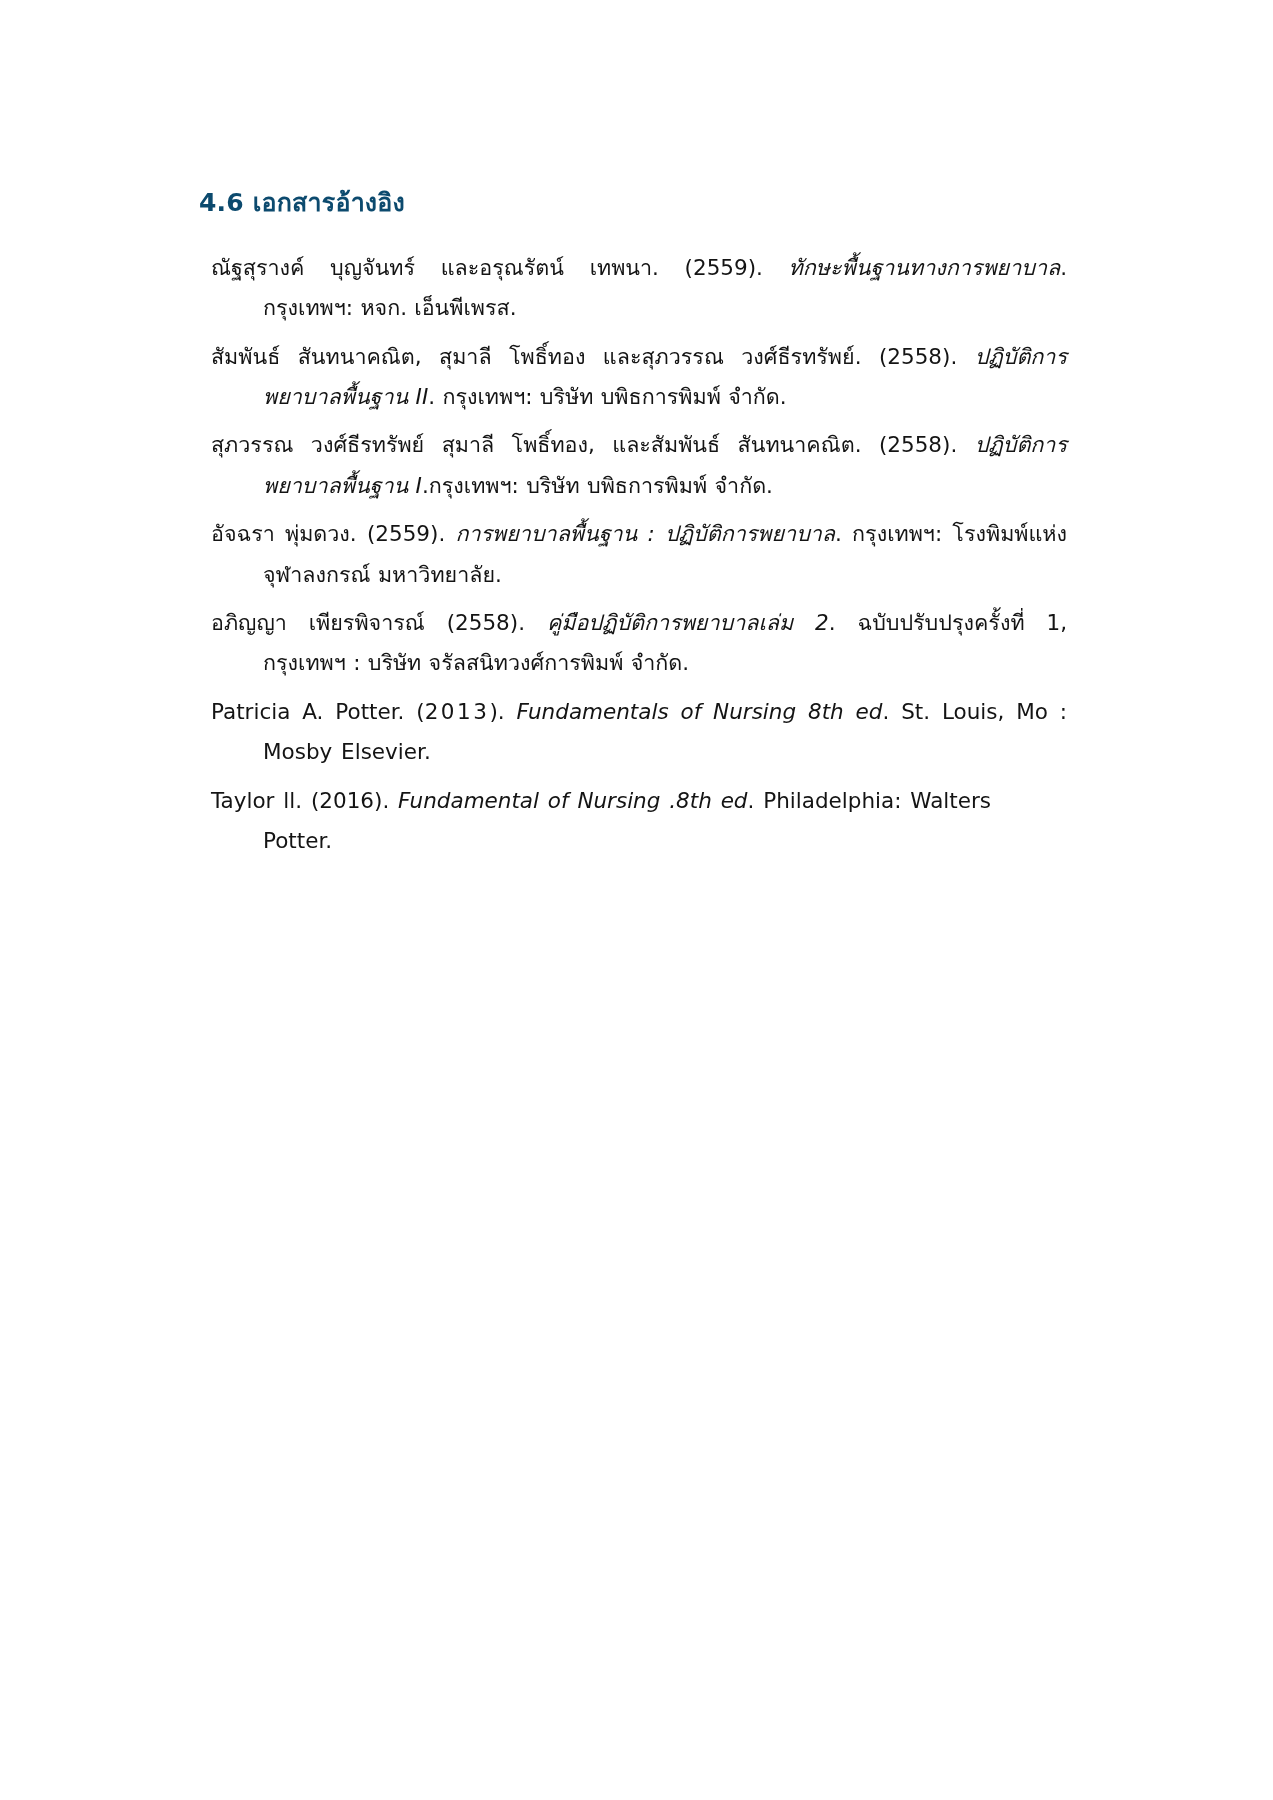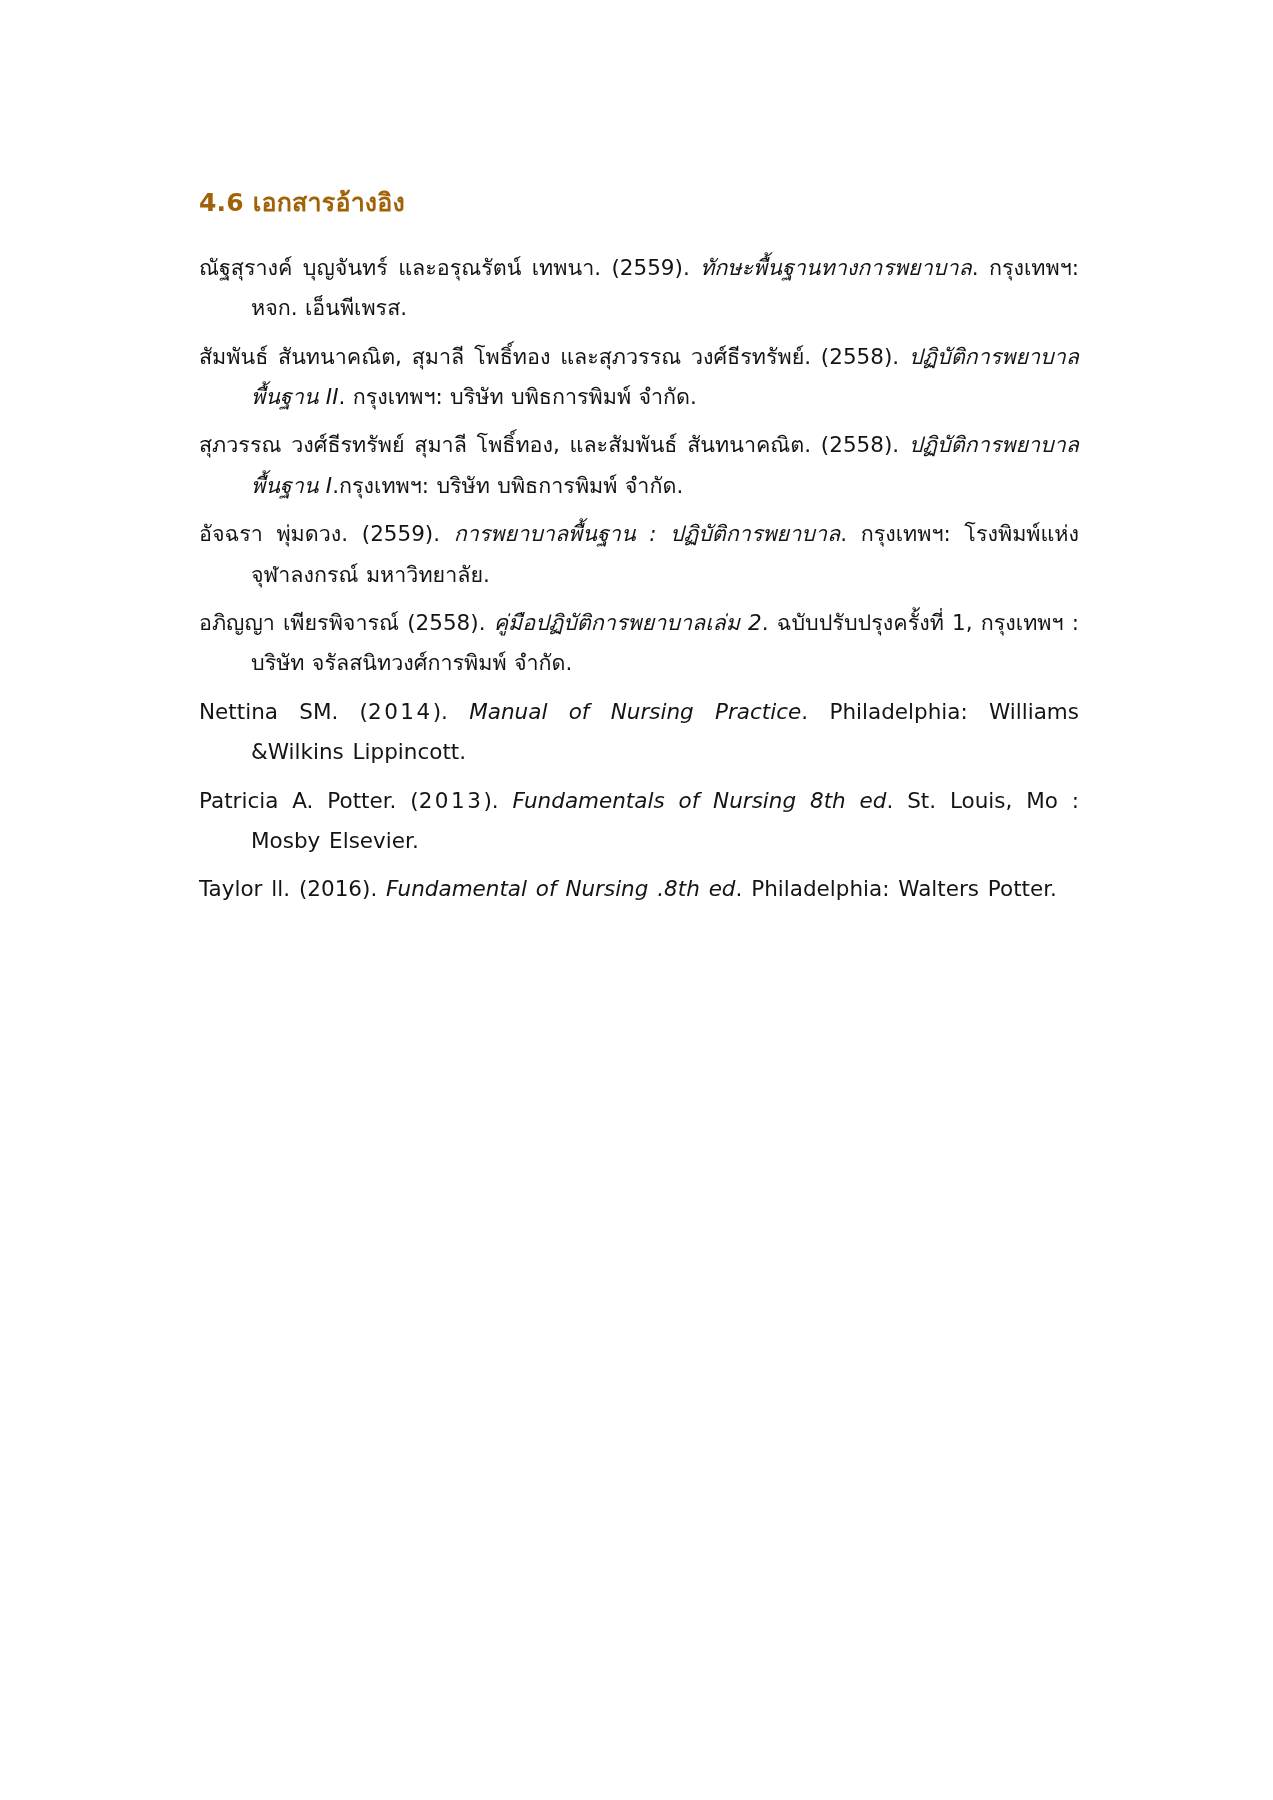--- a/index.html
+++ b/index.html
@@ -26,25 +26,25 @@
     left: 199px;
     top: 186px;
     width: 880px;
   }
   .section-heading {
     font-size: 25px;
     font-weight: 700;
     line-height: 1.35;
     letter-spacing: 0.2px;
     margin: 0 0 28px 0;
-    color: #a16207;
+    color: #0c4a6e;
   }
   .ref-list {
     list-style: none;
-    margin: 0;
+    margin: 12px;
     padding: 0;
   }
   .ref-item {
     font-size: 21.5px;
     line-height: 1.88;
     margin: 0 0 8px 0;
     padding-left: 52px;
     text-indent: -52px;
     text-align: justify;
     text-justify: inter-word;
@@ -85,21 +85,20 @@
   <div class="content">
 
     <h1 class="section-heading">4.6 เอกสารอ้างอิง</h1>
 
     <ul class="ref-list">
         <li class="ref-item"><span>ณัฐสุรางค์ บุญจันทร์ และอรุณรัตน์ เทพนา. (2559). </span><span class="it">ทักษะพื้นฐานทางการพยาบาล</span><span>. กรุงเทพฯ: หจก. เอ็นพีเพรส.</span></li>
         <li class="ref-item"><span>สัมพันธ์  สันทนาคณิต, สุมาลี โพธิ์ทอง และสุภวรรณ วงศ์ธีรทรัพย์. (2558). </span><span class="it">ปฏิบัติการพยาบาลพื้นฐาน II</span><span>. กรุงเทพฯ: บริษัท บพิธการพิมพ์ จำกัด.</span></li>
         <li class="ref-item"><span>สุภวรรณ วงศ์ธีรทรัพย์  สุมาลี โพธิ์ทอง, และสัมพันธ์ สันทนาคณิต. (2558). </span><span class="it">ปฏิบัติการพยาบาลพื้นฐาน I</span><span>.กรุงเทพฯ: บริษัท บพิธการพิมพ์ จำกัด.</span></li>
         <li class="ref-item"><span>อัจฉรา พุ่มดวง. (2559). </span><span class="it">การพยาบาลพื้นฐาน : ปฏิบัติการพยาบาล</span><span>. กรุงเทพฯ: โรงพิมพ์แห่งจุฬาลงกรณ์ มหาวิทยาลัย.</span></li>
         <li class="ref-item"><span>อภิญญา เพียรพิจารณ์ (2558). </span><span class="it">คู่มือปฏิบัติการพยาบาลเล่ม 2</span><span>. ฉบับปรับปรุงครั้งที่ 1, กรุงเทพฯ : บริษัท จรัลสนิทวงศ์การพิมพ์ จำกัด.</span></li>
-        <li class="ref-item latin"><span>Nettina SM. (</span><span class="spaced">2014</span><span>). </span><span class="it">Manual of Nursing Practice</span><span>. Philadelphia: Williams &amp;Wilkins Lippincott.</span></li>
         <li class="ref-item latin"><span>Patricia A. Potter. (</span><span class="spaced">2013</span><span>). </span><span class="it">Fundamentals of Nursing 8th ed</span><span>. St. Louis, Mo : Mosby Elsevier.</span></li>
         <li class="ref-item latin"><span>Taylor ll. (2016). </span><span class="it">Fundamental of Nursing .8th ed</span><span>. Philadelphia: Walters Potter.</span></li>
       </ul>
 
   </div>
 
 
 </div>
 
 </body></html>

